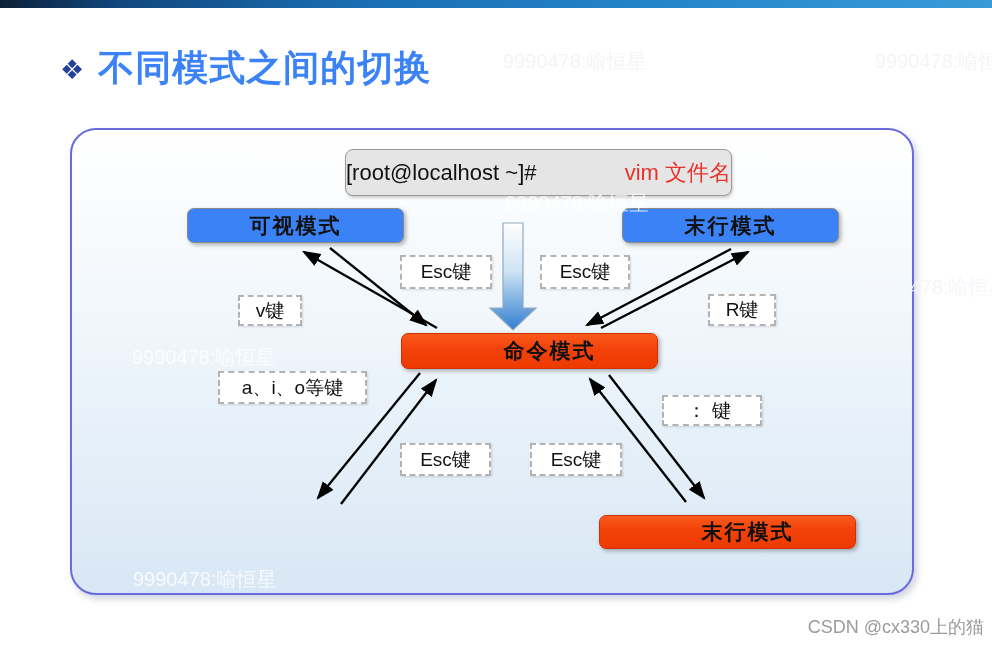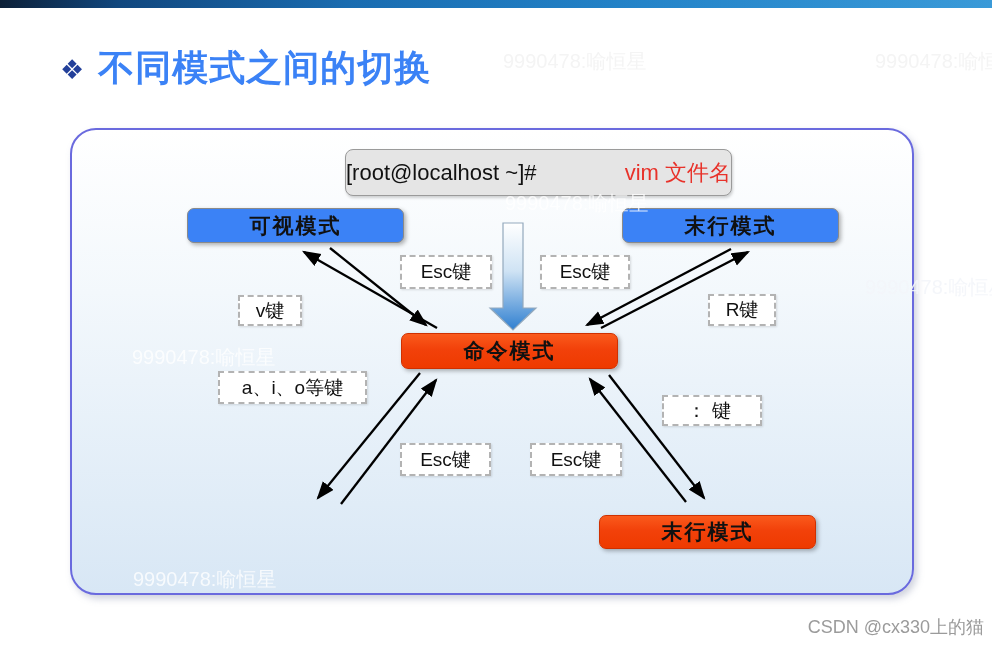--- a/index.html
+++ b/index.html
@@ -32,21 +32,21 @@
     font-size:22px;color:#111;white-space:pre;
   }
   .termbox .cmd{color:#e8322a;}
   
   .mode{
     position:absolute;display:flex;align-items:center;justify-content:center;
     font-size:21px;font-weight:bold;color:#111;border-radius:7px;
     box-shadow:2px 2px 4px rgba(0,0,0,0.3);letter-spacing:2px;
   }
   .mode.cyan{background:#3b82f6;border:1px solid #8a8a8a;}
-  .mode.orange{background:linear-gradient(180deg,#fa5a1c 0%,#f2410a 45%,#ee3a00 100%);border:1px solid #cf3000;}
+  .mode.orange{background:linear-gradient(180deg,#fa5a1c 0%,#f2410a 45%,#ee3a00 100%);border:1px solid #cf3000;padding-left:40px;}
   .mode-visual{left:187px;top:208px;width:215px;height:33px;}
   .mode-replace{left:622px;top:208px;width:215px;height:33px;}
   .mode-command{left:401px;top:333px;width:215px;height:34px;}
   .mode-insert{left:203px;top:515px;width:214px;height:32px;}
   .mode-lastline{left:599px;top:515px;width:215px;height:32px;}
   
   .key{
     position:absolute;display:flex;align-items:center;justify-content:center;
     background:#ffffff;border:2px dashed #b3b3b3;color:#111;font-size:19px;
     box-shadow:1px 1px 2px rgba(0,0,0,0.12);white-space:nowrap;text-align:right;

